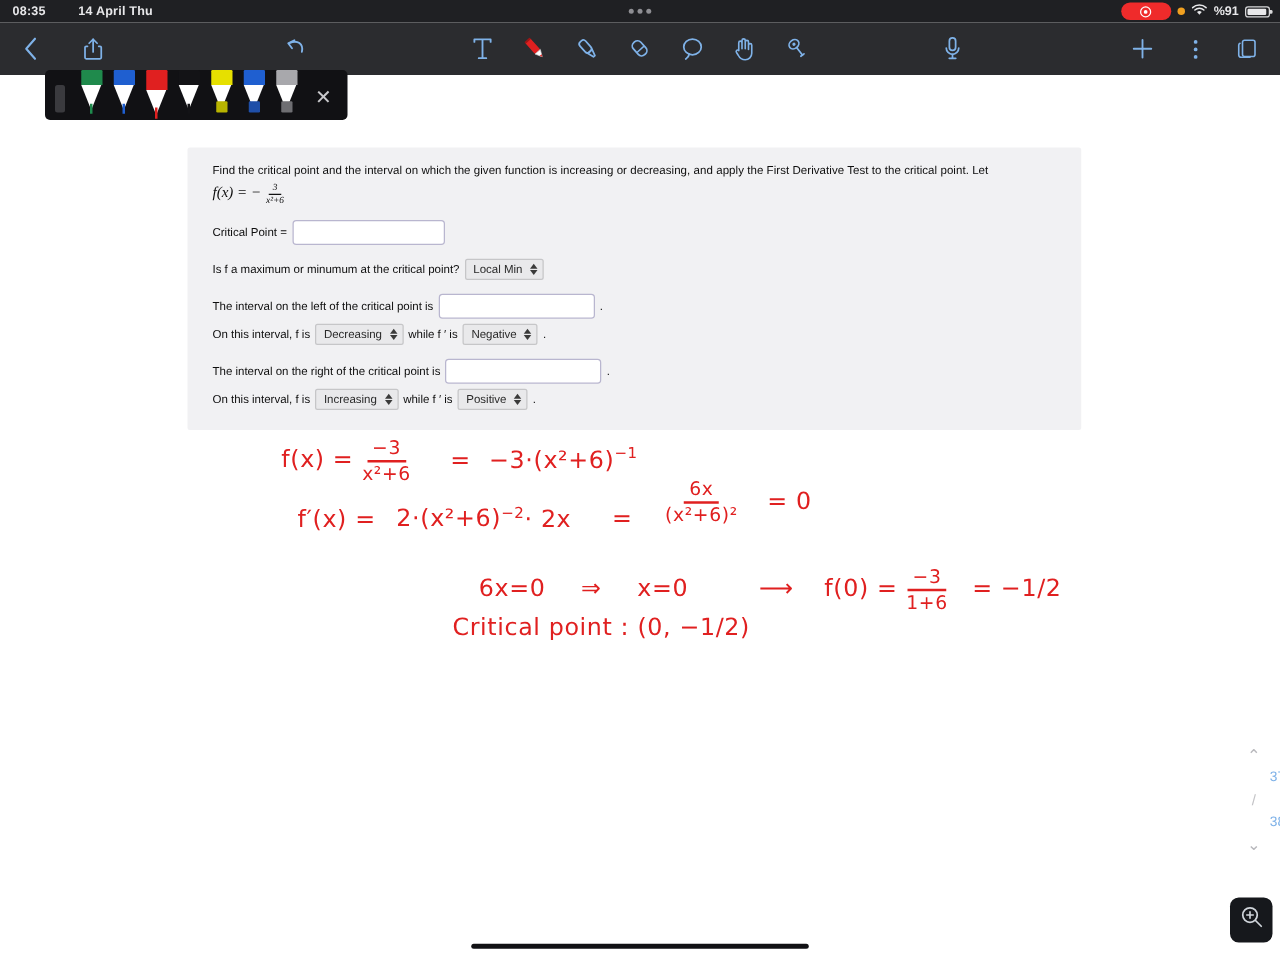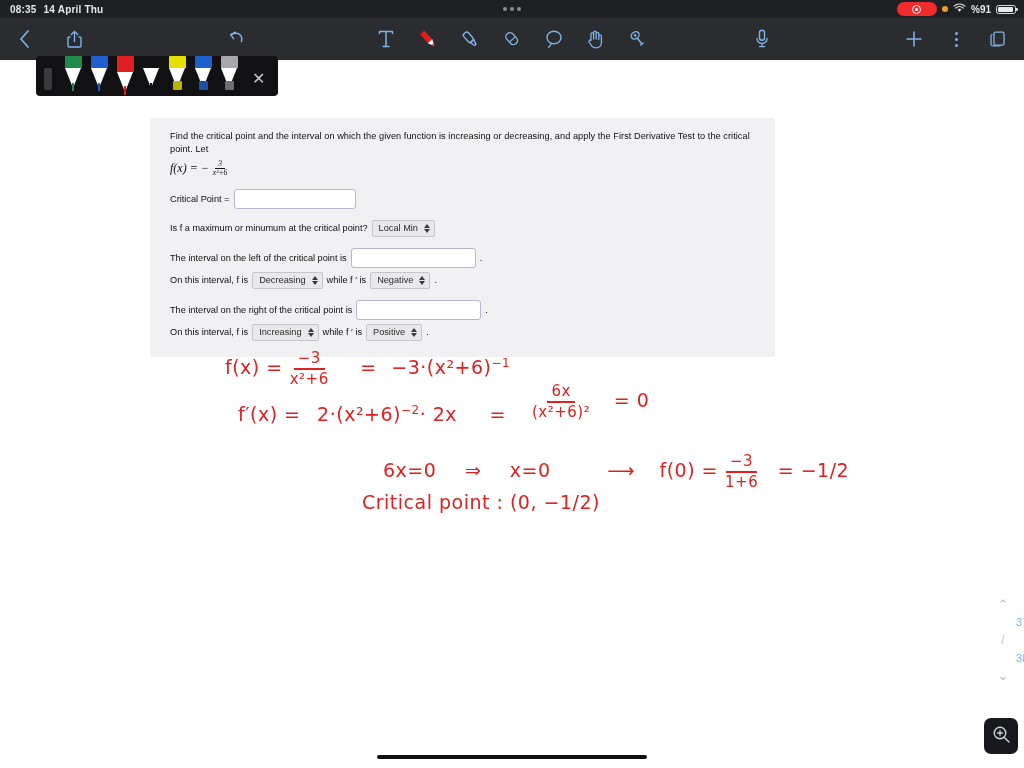--- a/index.html
+++ b/index.html
@@ -10,21 +10,21 @@
     overflow: hidden;
   }
   #app { position: relative; width: 1024px; height: 768px; background: #ffffff; }
 
   
   .statusbar {
     position: absolute; top: 0; left: 0; width: 1024px; height: 18px;
     background: #1f2023; color: #e8e8ea;
     display: flex; align-items: center; font-size: 10px; font-weight: bold;
   }
-  .sb-left { display: flex; align-items: center; gap: 7px; padding-left: 10px; }
+  .sb-left { display: flex; align-items: center; gap: 26px; padding-left: 10px; }
   .sb-time { letter-spacing: .2px; }
   .sb-date { letter-spacing: .2px; }
   .sb-center { position: absolute; left: 0; right: 0; display: flex; justify-content: center; }
   .dots3 { display: flex; gap: 3px; align-items: center; }
   .dots3 i { width: 4px; height: 4px; border-radius: 50%; background: #8e8e93; display: block; }
   .sb-right {
     position: absolute; right: 8px; top: 0; height: 18px;
     display: flex; align-items: center; gap: 5px;
   }
   .rec-pill {
@@ -94,21 +94,21 @@
   .pen .nib { width: 2px; }
   .pen.raised { margin-top: -5px; }
   .x-close { margin: 0 4px 8px 10px; color: #c9c9cc; cursor: pointer; }
 
   
   .page {
     position: absolute; top: 98px; left: 20px; width: 964px; height: 648px;
     background: #ffffff;
   }
   .qcard {
-    position: absolute; left: 130px; top: 20px; width: 625px;
+    position: absolute; left: 130px; top: 20px; width: 715px;
     background: #f1f1f3; border-radius: 2px;
     padding: 12px 20px 16px 20px;
     color: #0e0e0e;
   }
   .q-prompt { font-size: 9.2px; line-height: 1.45; letter-spacing: .05px; }
   .fx-line { margin-top: 3px; font-family: "Liberation Serif", serif; font-size: 12px; font-style: italic; }
   .frac {
     display: inline-flex; flex-direction: column; align-items: center;
     vertical-align: middle; font-size: 7.5px; line-height: 1.15; font-style: italic;
     margin: 0 1px;

